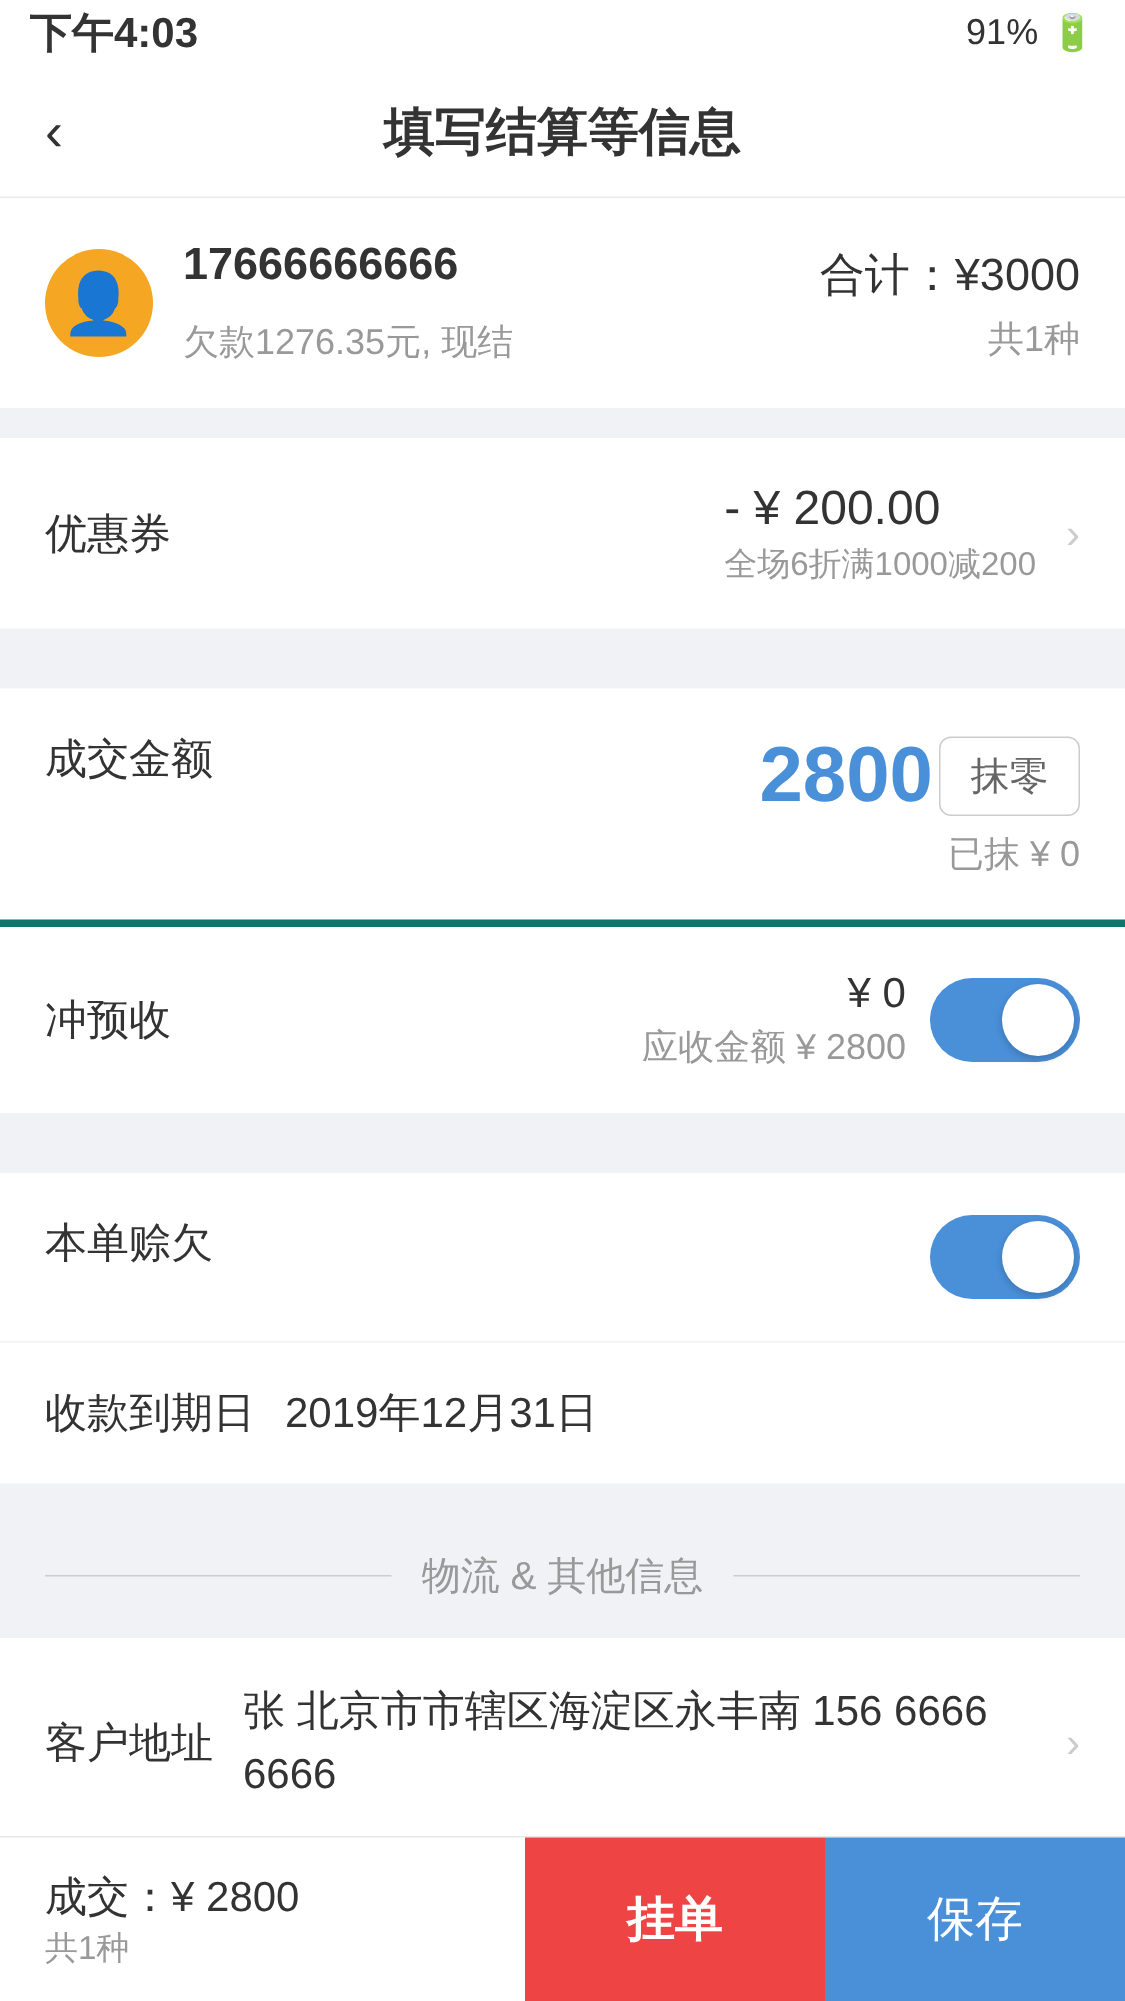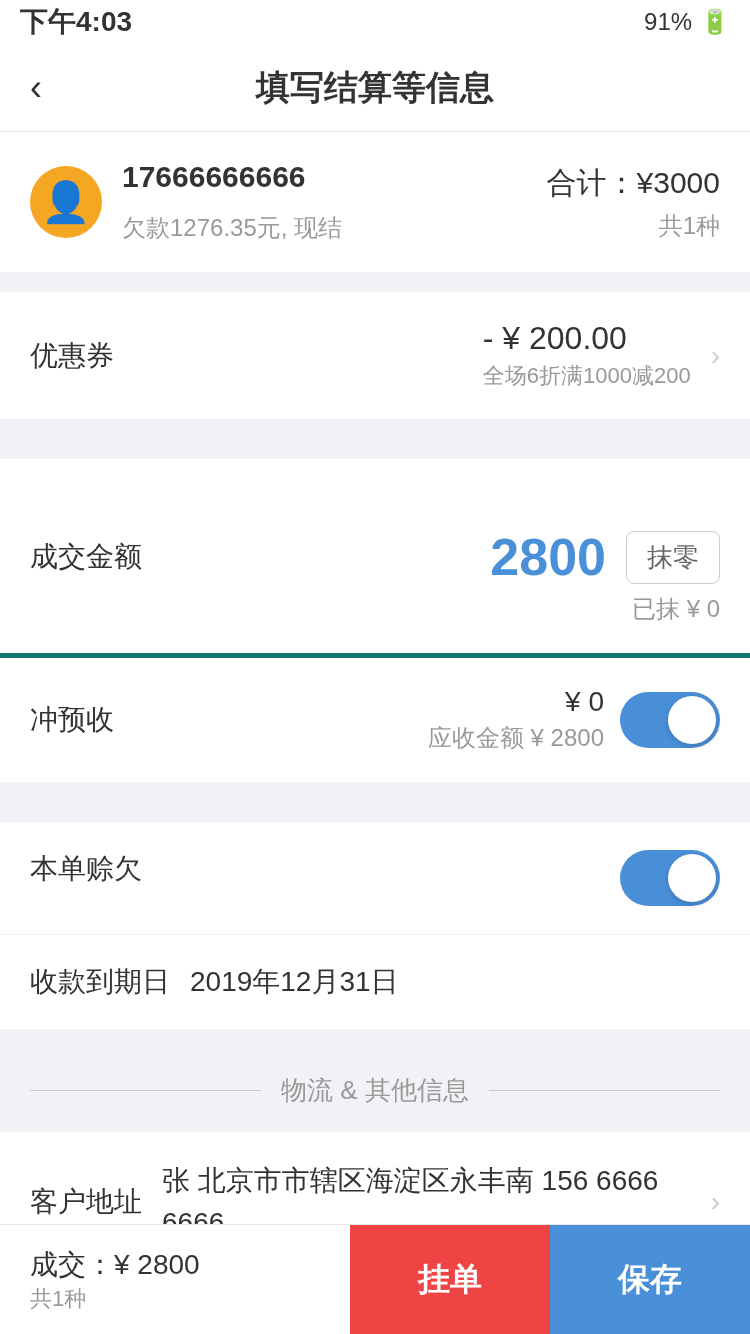--- a/index.html
+++ b/index.html
@@ -103,26 +103,24 @@
     .section-divider { height: 20px; background: #f0f2f5; }
 
     
     .amount-section {
       background: #fff;
       padding: 28px 30px;
       margin-bottom: 0;
     }
     .amount-row {
       display: flex;
-      align-items: center;
-      justify-content: space-between;
-      margin-top: 40px;
+      justify-content: space-between;
     }
     .amount-label { font-size: 28px; color: #333; }
-    .amount-right { display: flex; align-items: center; gap: 20px; }
+    .amount-right { display: flex; align-items: center; gap: 4px; }
     .amount-value { font-size: 52px; color: #4a90d9; font-weight: 700; }
     .round-btn {
       border: 1px solid #ccc;
       border-radius: 8px;
       padding: 8px 20px;
       font-size: 26px;
       color: #666;
       background: #fff;
       cursor: pointer;
     }
@@ -241,21 +239,21 @@
     }
     .btn-save {
       width: 200px;
       height: 110px;
       background: #4a90d9;
       display: flex;
       align-items: center;
       justify-content: center;
       font-size: 32px;
       color: #fff;
-      font-weight: 700;
+      font-weight: 400;
       cursor: pointer;
     }
 
     .gray-bg-area {
       background: #f0f2f5;
       height: 200px;
     }
   </style>
 </head>
 <body>

